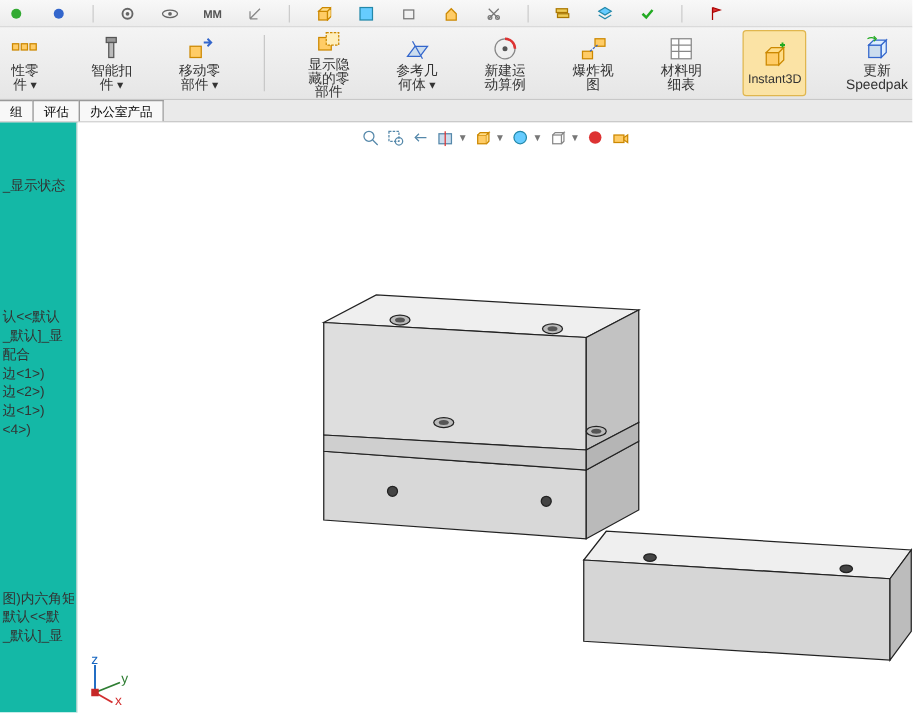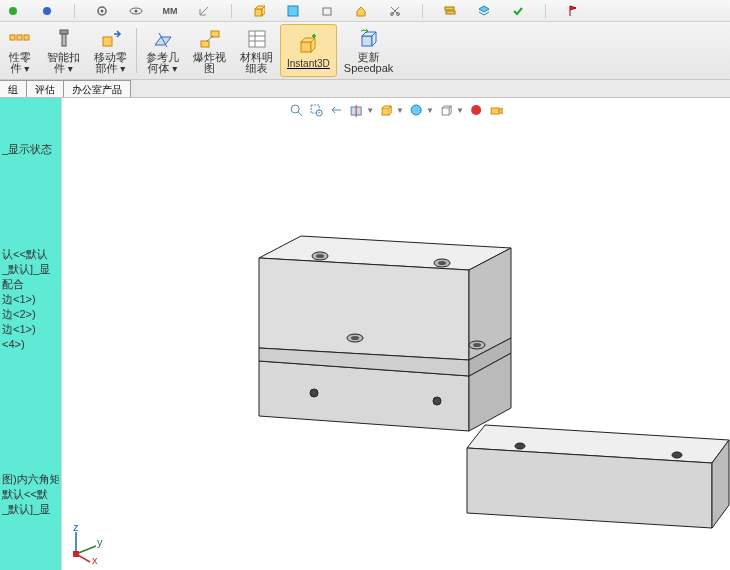--- a/index.html
+++ b/index.html
@@ -2,34 +2,34 @@
 <html><head>
 <meta charset="utf-8">
 <style>
 * { box-sizing: border-box; margin: 0; padding: 0; font-family: "Microsoft YaHei", Arial, sans-serif; font-size: 11px; }
 body { width: 730px; height: 570px; background: #fff; overflow: hidden; position: relative; }
 
 .qat { height: 22px; background: linear-gradient(#f8f8f8,#ececec); border-bottom: 1px solid #d0d0d0; display: flex; align-items: center; padding: 0 4px; gap: 16px; }
 .qat-item { width: 18px; height: 18px; display: flex; align-items: center; justify-content: center; color: #555; border-radius: 2px; }
 .qat-sep { width: 1px; height: 14px; background: #ccc; margin: 0 2px; }
 
-.ribbon { height: 58px; background: linear-gradient(#f4f4f4,#e6e6e6); border-bottom: 1px solid #c8c8c8; display: flex; align-items: stretch; padding: 2px 0; }
+.ribbon { height: 58px; background: linear-gradient(#f4f4f4,#e6e6e6); border-bottom: 1px solid #c8c8c8; display: flex; align-items: stretch; padding: 2px 0; gap: 28px; }
 .rbtn { display: flex; flex-direction: column; align-items: center; justify-content: center; padding: 2px 6px; border: 1px solid transparent; border-radius: 3px; min-width: 40px; gap: 1px; }
-.rbtn.active { background: #fbe3a5; border-color: #e0b64e; text-decoration: underline; }
+.rbtn.active { background: #fbe3a5; border-color: #e0b64e; }
 .rbtn.disabled { opacity: 0.5; }
 .rbtn .ic { width: 24px; height: 24px; display: flex; align-items: center; justify-content: center; }
 .rbtn .lbl { font-size: 10px; color: #333; text-align: center; line-height: 11px; white-space: pre; }
 .rsep { width: 1px; background: #c8c8c8; margin: 4px 2px; }
 
 .tabbar { height: 18px; background: #eaeaea; border-bottom: 1px solid #c0c0c0; display: flex; align-items: flex-end; }
 .tab { height: 17px; padding: 2px 8px 1px; border: 1px solid #9a9a9a; border-bottom: none; background: #f8f8f8; margin-right: -1px; font-size: 10px; }
 .tab.trim { border-left: none; }
 
 .workspace { position: absolute; top: 98px; left: 0; right: 0; bottom: 0; display: flex; }
-.sidebar { width: 62px; background: #5eead4; border-right: 1px solid #d8d8d8; overflow: hidden; }
+.sidebar { width: 62px; background: #14b8a6; border-right: 1px solid #d8d8d8; overflow: hidden; }
 .tree { padding: 4px 2px; font-size: 10px; color: #333; line-height: 15px; }
 .tree div { white-space: nowrap; overflow: hidden; }
 .treesep { height: 40px; }
 
 .canvas { flex: 1; position: relative; background: #fff; }
 
 .heads-up { position: absolute; top: 4px; left: 50%; transform: translateX(-50%); display: flex; gap: 4px; align-items: center; }
 .hud-item { width: 16px; height: 16px; display: flex; align-items: center; justify-content: center; }
 .hud-dd { font-size: 8px; color: #777; margin-left: -2px; }
 
@@ -151,25 +151,44 @@
           <rect x="4" y="10" width="9" height="9" fill="#fc6" stroke="#c80"></rect>
           <path d="M15 7 L21 7 M18 4 L21 7 L18 10" fill="none" stroke="#36c" stroke-width="1.5"></path>
         </svg>
       </span>
     <span class="lbl"><span>移动零</span><br><span>部件</span> ▾</span>
   </div>
   <div class="rsep"></div>
   <div class="rbtn">
     <span class="ic">
         <svg width="24" height="24">
+          <rect x="4" y="8" width="10" height="10" fill="#fc6" stroke="#c80"></rect>
+          <rect x="10" y="4" width="10" height="10" fill="#feb" stroke="#c80" stroke-dasharray="2 1"></rect>
+        </svg>
+      </span>
+    <span class="lbl"><span>显示隐</span><br><span>藏的零</span><br><span>部件</span></span>
+  </div>
+  <div class="rbtn">
+    <span class="ic">
+        <svg width="24" height="24">
           <path d="M4 18 L14 18 L20 10 L10 10 Z" fill="#cde" stroke="#36c"></path>
           <line x1="8" y1="6" x2="16" y2="20" stroke="#36c"></line>
         </svg>
       </span>
     <span class="lbl"><span>参考几</span><br><span>何体</span> ▾</span>
+  </div>
+  <div class="rbtn">
+    <span class="ic">
+        <svg width="24" height="24">
+          <circle cx="12" cy="12" r="8" fill="none" stroke="#888"></circle>
+          <path d="M12 4 A8 8 0 0 1 20 12" fill="none" stroke="#d33" stroke-width="2"></path>
+          <circle cx="12" cy="12" r="2" fill="#555"></circle>
+        </svg>
+      </span>
+    <span class="lbl"><span>新建运</span><br><span>动算例</span></span>
   </div>
   <div class="rbtn">
     <span class="ic">
         <svg width="24" height="24">
           <rect x="3" y="14" width="8" height="6" fill="#fc6" stroke="#c80"></rect>
           <rect x="13" y="4" width="8" height="6" fill="#fc6" stroke="#c80"></rect>
           <line x1="9" y1="14" x2="15" y2="9" stroke="#36c" stroke-dasharray="2 1"></line>
         </svg>
       </span>
     <span class="lbl"><span>爆炸视</span><br><span>图</span></span>

